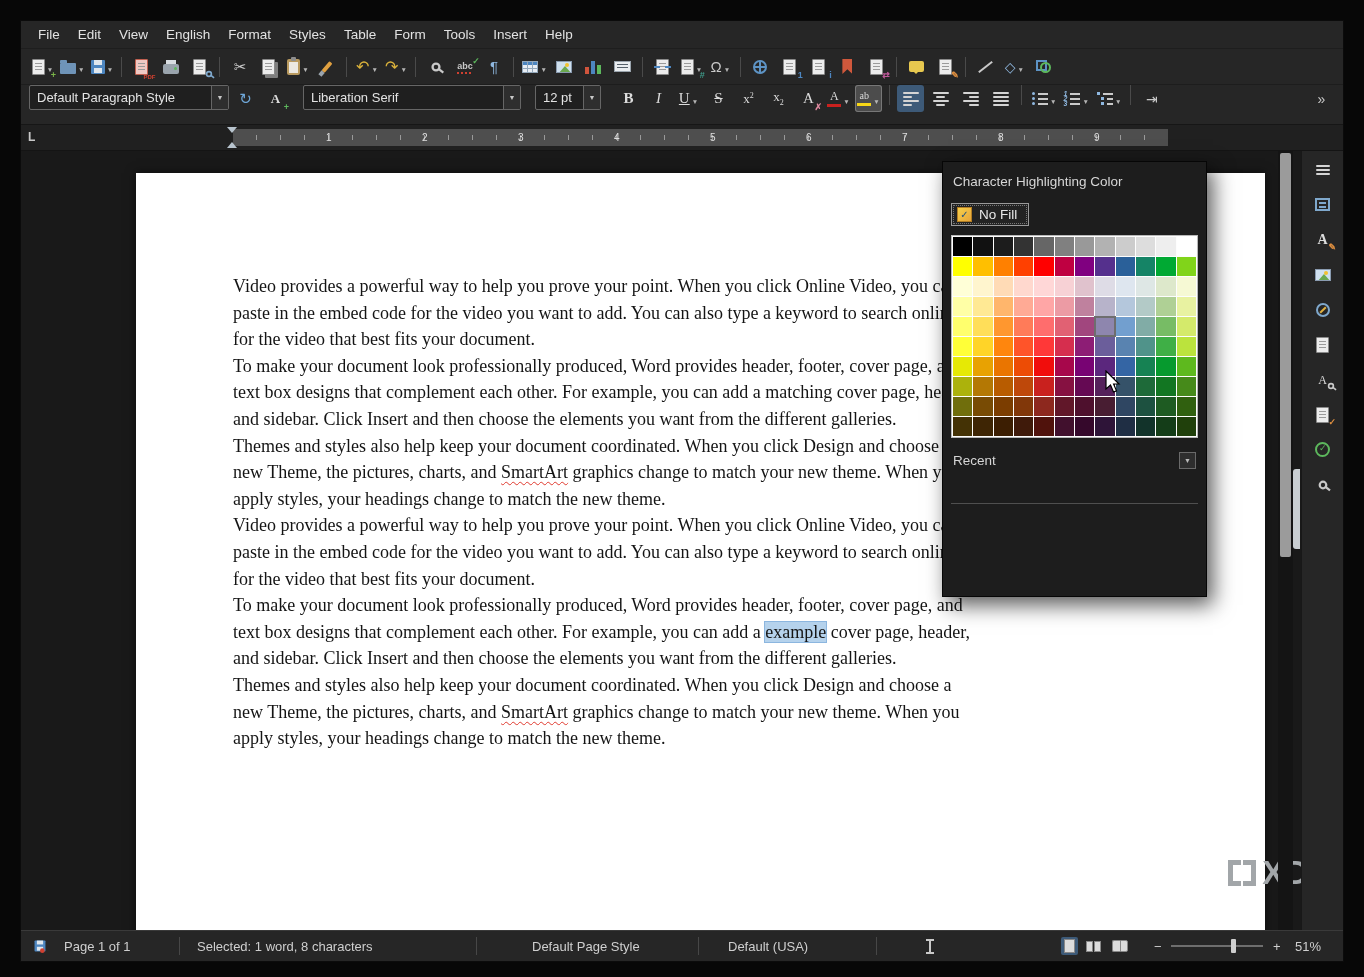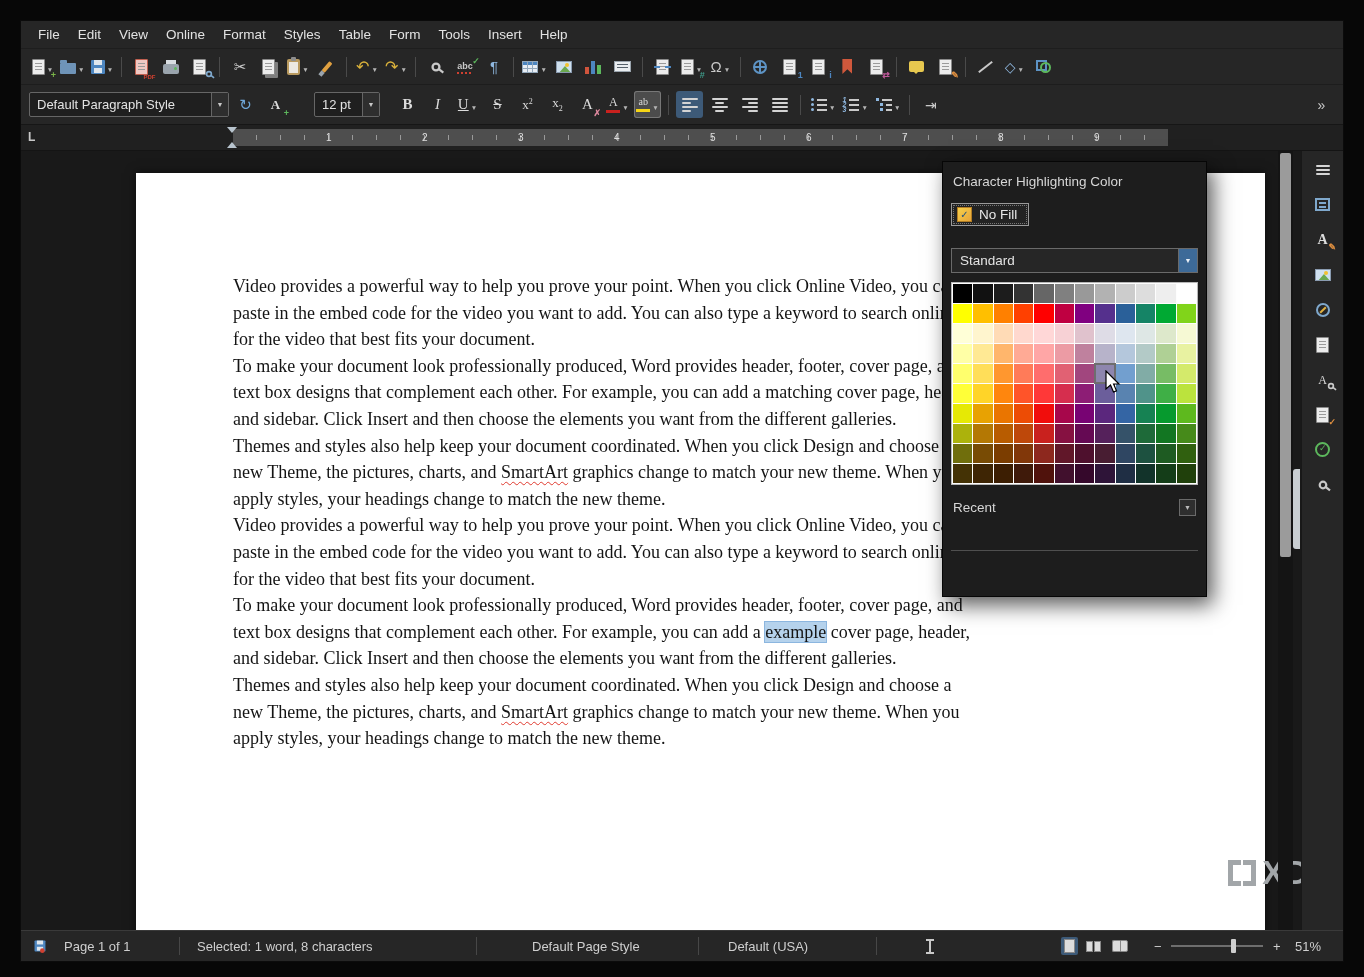--- a/index.html
+++ b/index.html
@@ -18,21 +18,21 @@
   .wc-min i{width:11px;height:2px;background:#e0e5e9;display:block}
   .wc-max i{width:11px;height:10px;border:1.5px solid #e0e5e9;display:block}
   .wc-close{font-size:17px}
   
   .menubar{height:28px;display:flex;align-items:center;padding-left:8px;background:#262626;
     border-bottom:1px solid #1e1e1e;flex:0 0 auto}
   .menu-item{padding:4px 9px;font-size:13.5px;color:#e2e2e2;border-radius:3px}
   
   .toolbar{height:36px;display:flex;align-items:center;padding:0 8px;gap:2px;background:#262626;
     border-bottom:1px solid #1d1d1d;flex:0 0 auto}
-  .fmtbar{height:40px;display:flex;align-items:center;padding:0 8px;gap:3px;background:#262626;
+  .fmtbar{height:40px;display:flex;padding:0 8px;gap:3px;background:#262626;
     border-bottom:1px solid #161616;flex:0 0 auto}
   .tbtn{height:27px;min-width:27px;padding:0 2px;display:flex;align-items:center;justify-content:center;
     border-radius:3px;position:relative;color:#c9c9c9}
   .tbtn.active{background:#3d5a78}
   .tbtn.open{background:#4c4c4c;box-shadow:0 0 0 1px #777 inset}
   .tsep{width:1px;height:20px;background:#4a4a4a;margin:0 4px;flex:0 0 auto}
   .tgap{width:8px;flex:0 0 auto}
   .dd{margin-left:2px;color:#b5b5b5}
   .dd::before{content:'▼';font-size:6.5px}
   .combo{height:25px;background:#1f1f1f;border:1px solid #666;display:flex;align-items:center;
@@ -191,21 +191,21 @@
 </head>
 <body>
 
 <div class="window">
 
 
   <div class="menubar">
       <div class="menu-item">File</div>
       <div class="menu-item">Edit</div>
       <div class="menu-item">View</div>
-      <div class="menu-item">Online</div>
+      <div class="menu-item">English</div>
       <div class="menu-item">Format</div>
       <div class="menu-item">Styles</div>
       <div class="menu-item">Table</div>
       <div class="menu-item">Form</div>
       <div class="menu-item">Tools</div>
       <div class="menu-item">Insert</div>
       <div class="menu-item">Help</div>
     </div>
 
   <div class="toolbar">
@@ -345,20 +345,24 @@
         <span class="cdd"></span>
       </div>
       <div class="tbtn">
         <span class="tg" style="color:#6fa7d8;font-size:15px">↻</span>
       </div>
       <div class="tbtn">
         <span class="fmt-l" style="font-weight:700;font-size:13px">A</span>
         <span class="bdg" style="color:#5db85d">+</span>
       </div>
       <i class="tgap"></i>
+      <div class="combo" style="width: 218px;">
+        <span class="val">Liberation Serif</span>
+        <span class="cdd"></span>
+      </div>
       <i class="tgap"></i>
       <div class="combo" style="width: 66px;">
         <span class="val">12 pt</span>
         <span class="cdd"></span>
       </div>
       <i class="tgap"></i>
       <div class="tbtn">
         <span class="fmt-l" style="font-weight:700">B</span>
       </div>
       <div class="tbtn">
@@ -591,24 +595,20 @@
     </div>
     <div class="ss" style="left:1252px">+</div>
     <div class="ss" style="left:1274px">51%</div>
   </div>
 
   <div class="popup">
     <div class="popup-title">Character Highlighting Color</div>
     <div class="nofill">
       <span class="nf-icon"></span>
       <span>No Fill</span>
-    </div>
-    <div class="palsel">
-      <span class="val">Standard</span>
-      <span class="cdd"></span>
     </div>
     <div class="palette">
         <div class="swatch" title="#000000" style="background: rgb(0, 0, 0);"></div>
         <div class="swatch" title="#111111" style="background: rgb(17, 17, 17);"></div>
         <div class="swatch" title="#1C1C1C" style="background: rgb(28, 28, 28);"></div>
         <div class="swatch" title="#333333" style="background: rgb(51, 51, 51);"></div>
         <div class="swatch" title="#666666" style="background: rgb(102, 102, 102);"></div>
         <div class="swatch" title="#808080" style="background: rgb(128, 128, 128);"></div>
         <div class="swatch" title="#999999" style="background: rgb(153, 153, 153);"></div>
         <div class="swatch" title="#B2B2B2" style="background: rgb(178, 178, 178);"></div>

